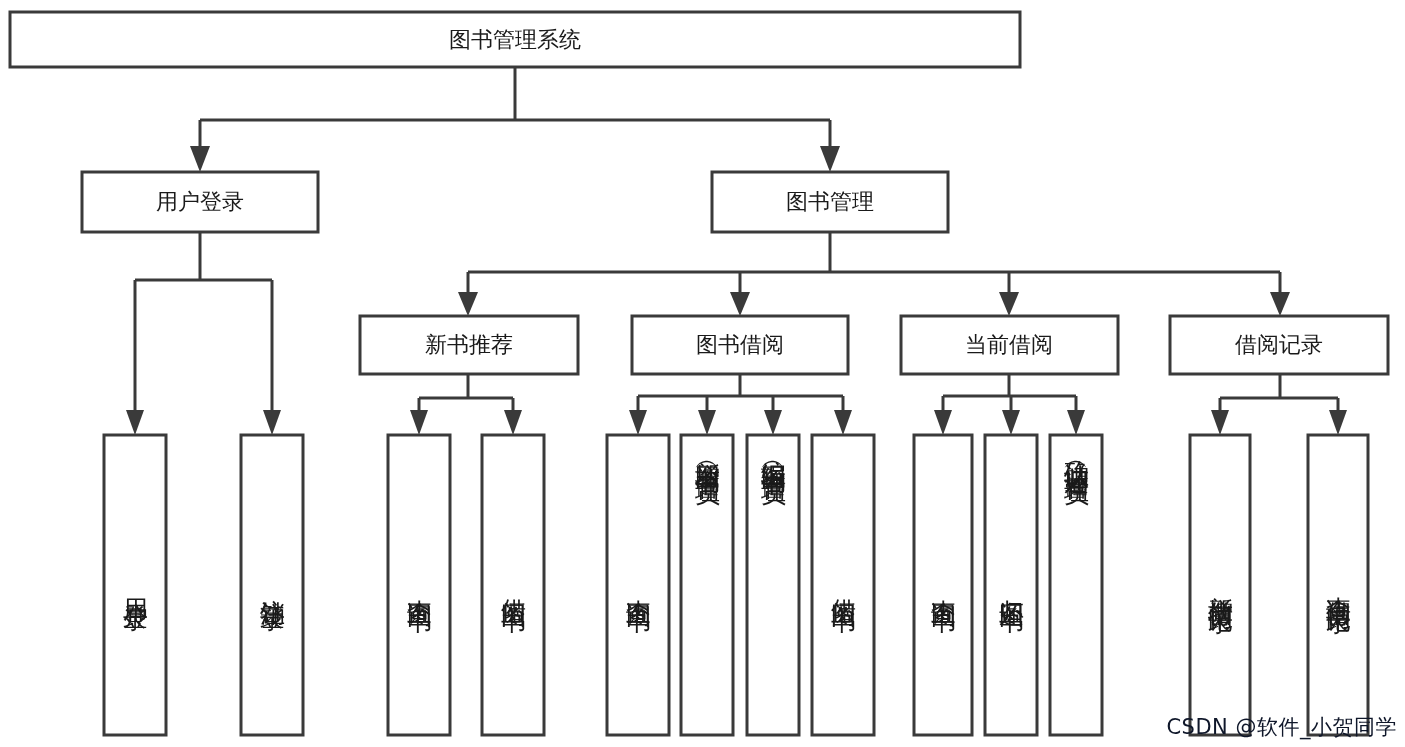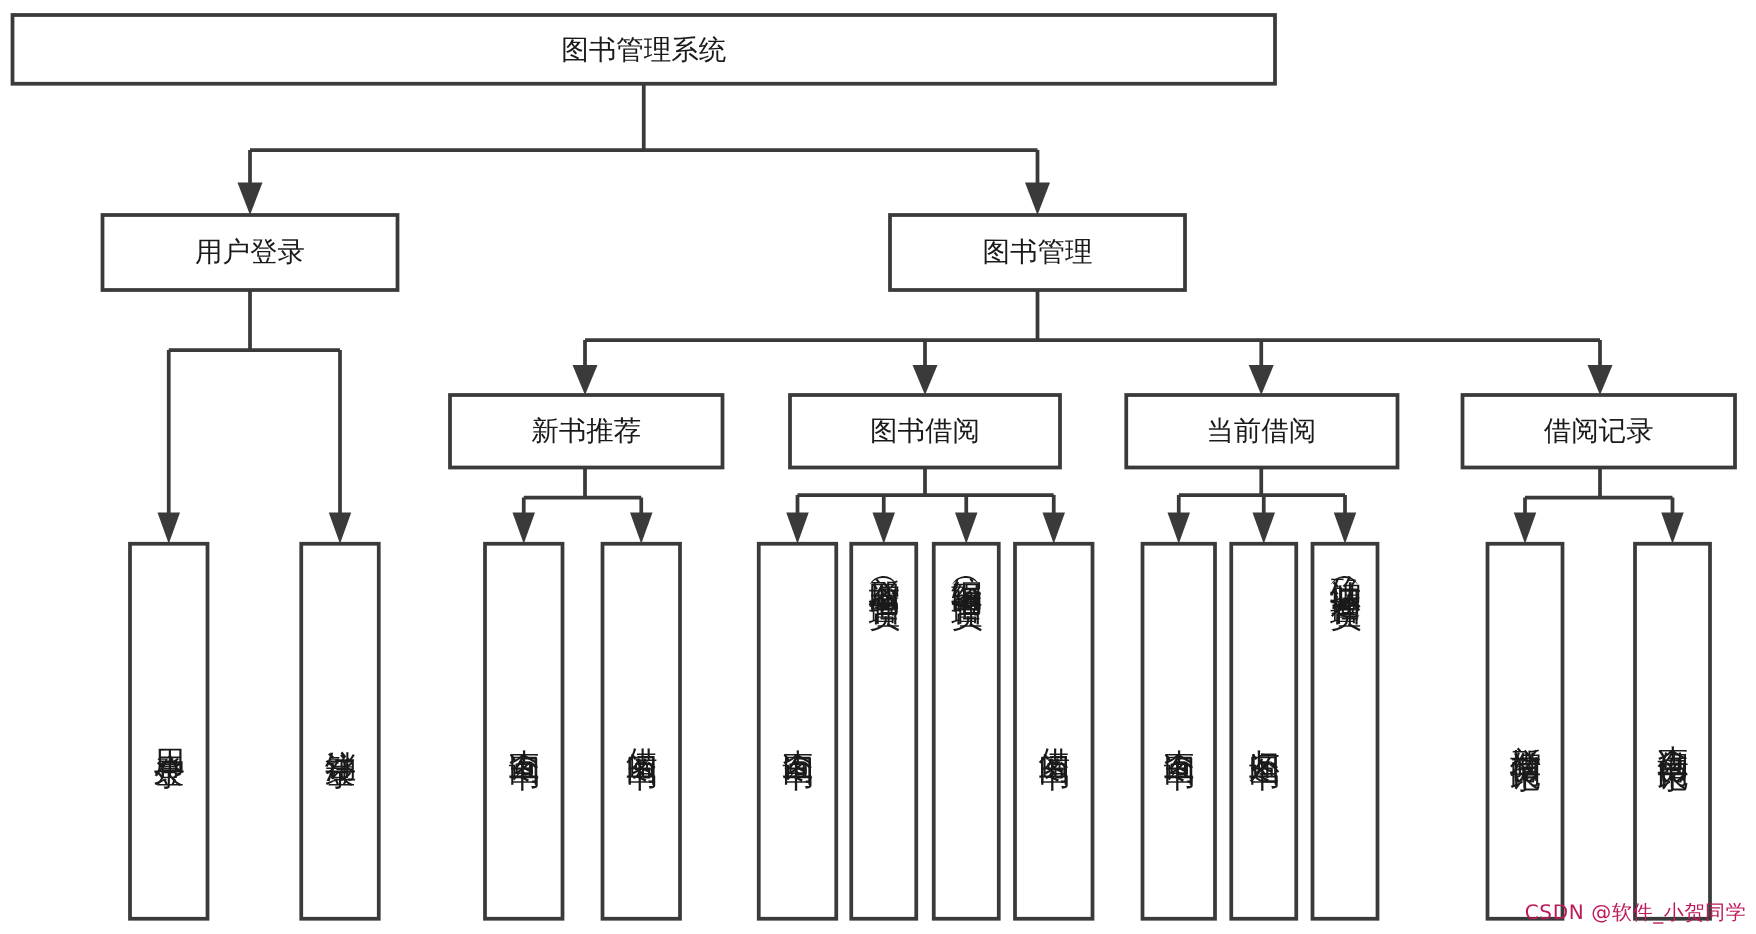--- a/index.html
+++ b/index.html
@@ -63,22 +63,22 @@
     letter-spacing: 3px;
     color: #1a1a1a;
     white-space: nowrap;
     text-align: center;
   }
   #watermark {
     position: absolute;
     right: 8px;
     bottom: 6px;
     font-family: "DejaVu Sans", "Liberation Sans", sans-serif;
-    font-size: 16px;
-    color: #be185d;
+    font-size: 21px;
+    color: #0f172a;
     letter-spacing: 0.5px;
     white-space: nowrap;
   }
 </style>
 </head>
 <body>
 
 <div id="diagram-root">
 
   <svg class="flow" viewBox="0 0 1405 747">

